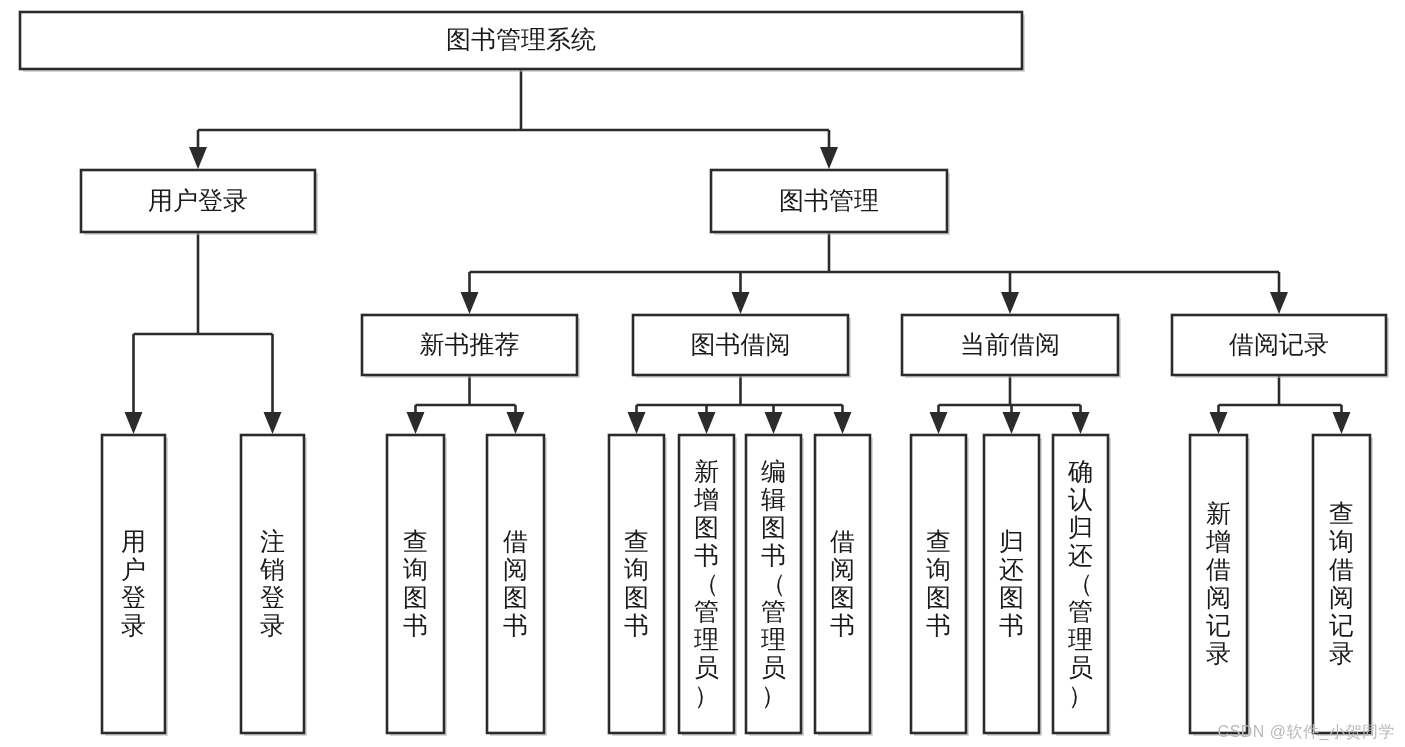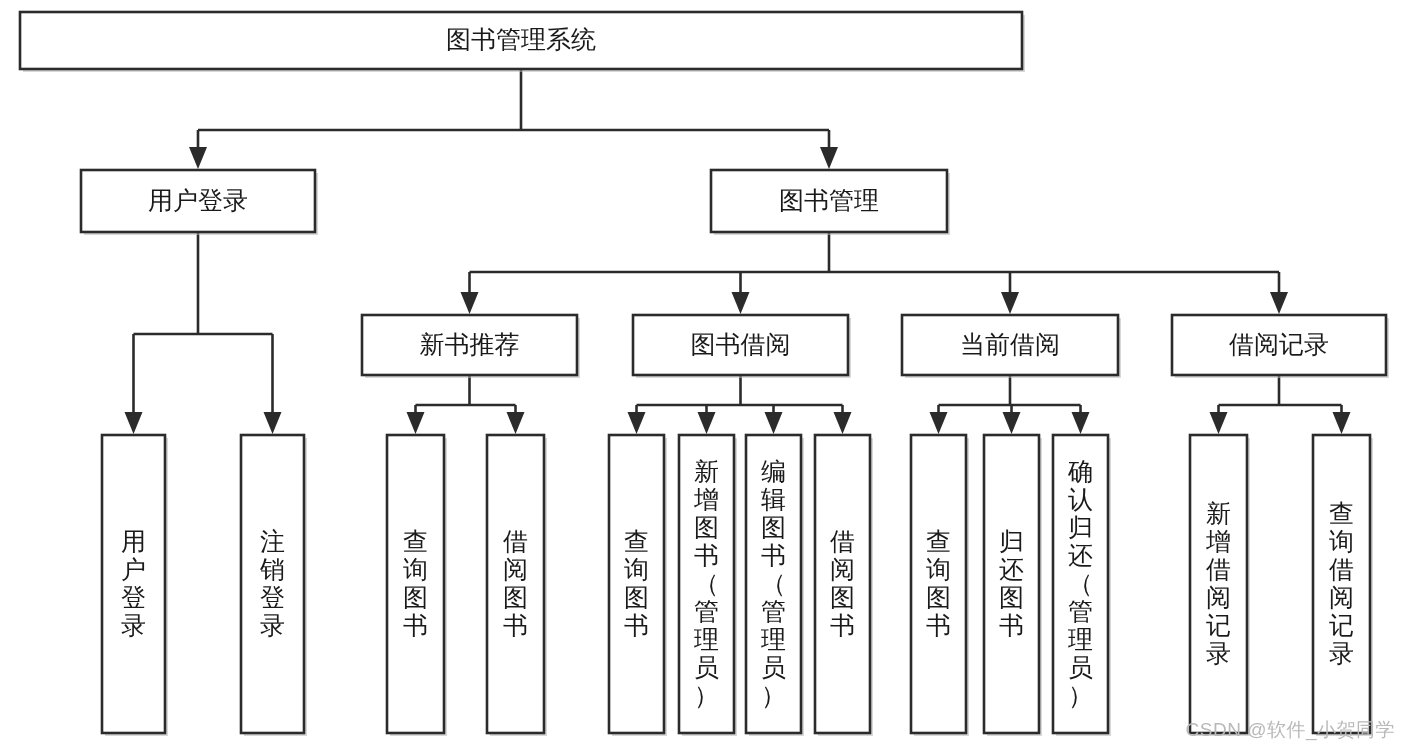--- a/index.html
+++ b/index.html
@@ -54,21 +54,21 @@
     font-family: "Liberation Sans", "DejaVu Sans", sans-serif;
     font-size: 25px;
     fill: #1a1a1a;
     text-anchor: middle;
   }
   .watermark {
     position: absolute;
     right: 10px;
     bottom: 4px;
     font-family: "Liberation Sans", "DejaVu Sans", sans-serif;
-    font-size: 19px;
+    font-size: 16px;
     color: #b9b9b9;
     letter-spacing: 0.5px;
     white-space: nowrap;
     pointer-events: none;
   }
 </style>
 </head>
 <body>
 
 <div id="stage">

